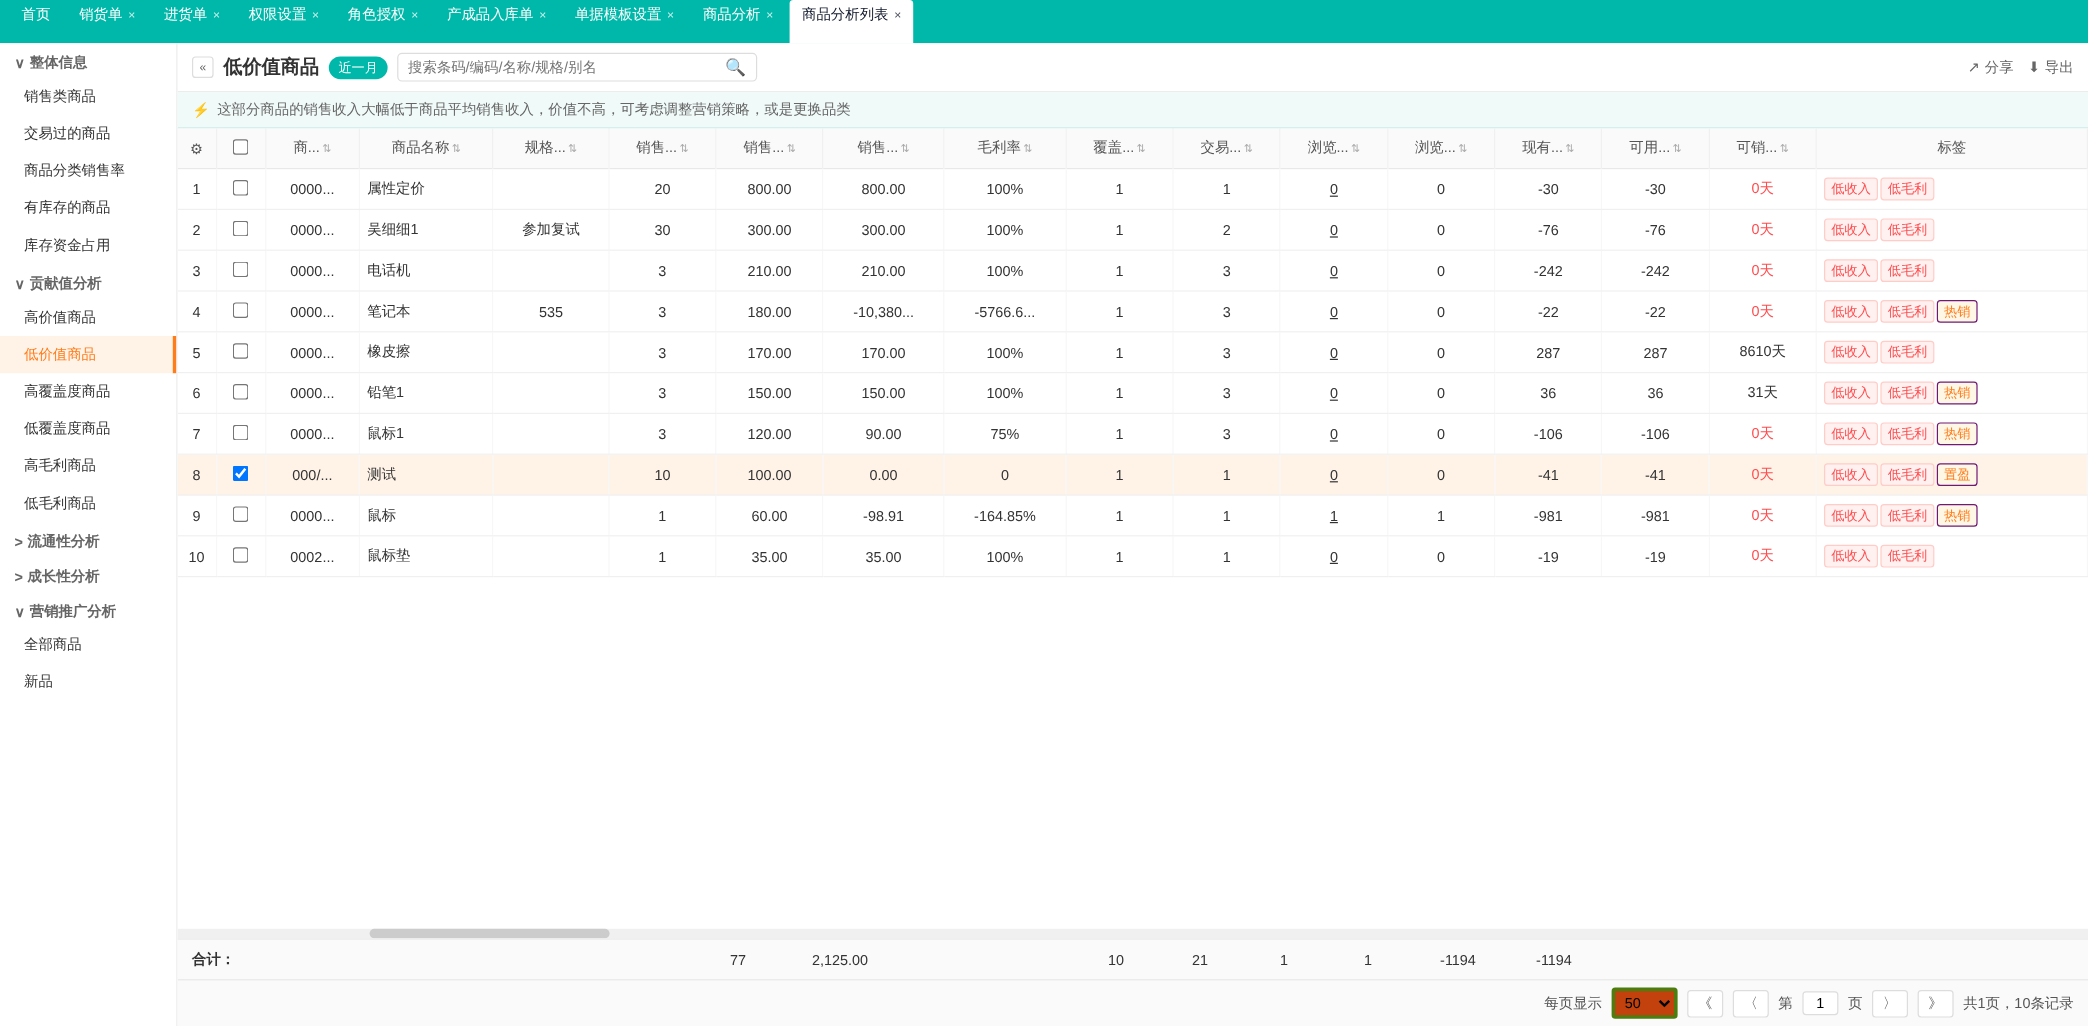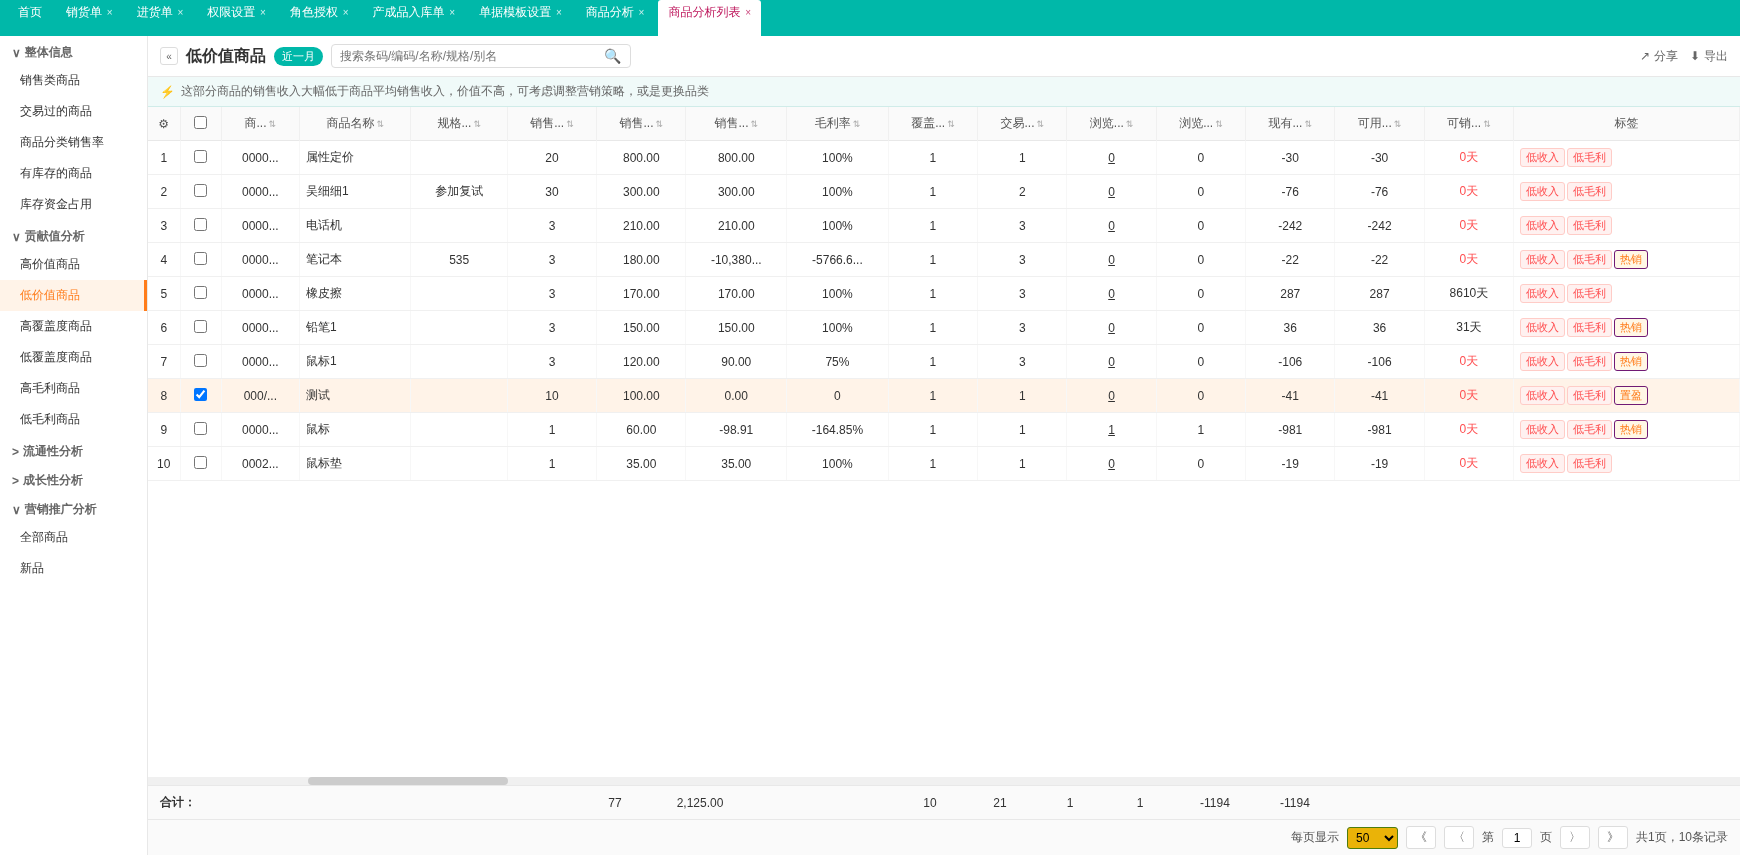--- a/index.html
+++ b/index.html
@@ -13,21 +13,21 @@
       padding: 0 8px;
       gap: 4px;
     }
     .nav-item {
       color: #fff;
       padding: 4px 10px;
       cursor: pointer;
       white-space: nowrap;
       border-radius: 3px;
     }
-    .nav-item.active { background: #fff; color: #be185d; border-radius: 3px 3px 0 0; }
+    .nav-item.active { background: #fff; color: #0f172a; border-radius: 3px 3px 0 0; }
     .nav-close { margin-left: 2px; opacity: 0.8; font-size: 10px; }
 
     
     .main-layout {
       display: flex;
       height: calc(100vh - 36px);
     }
 
     
     .sidebar {
@@ -217,24 +217,24 @@
     }
     .page-btn {
       padding: 2px 8px;
       border: 1px solid #ddd;
       border-radius: 3px;
       background: #fff;
       cursor: pointer;
       color: #555;
     }
     .page-select {
-      border: 1px solid #4d7c0f;
+      border: 3px solid #4d7c0f;
       border-radius: 3px;
       padding: 2px 4px;
-      background: #eab308;
+      background: #c2410c;
       cursor: pointer;
     }
     .page-input {
       width: 30px;
       border: 1px solid #ddd;
       border-radius: 3px;
       padding: 2px 4px;
       text-align: center;
     }
 

